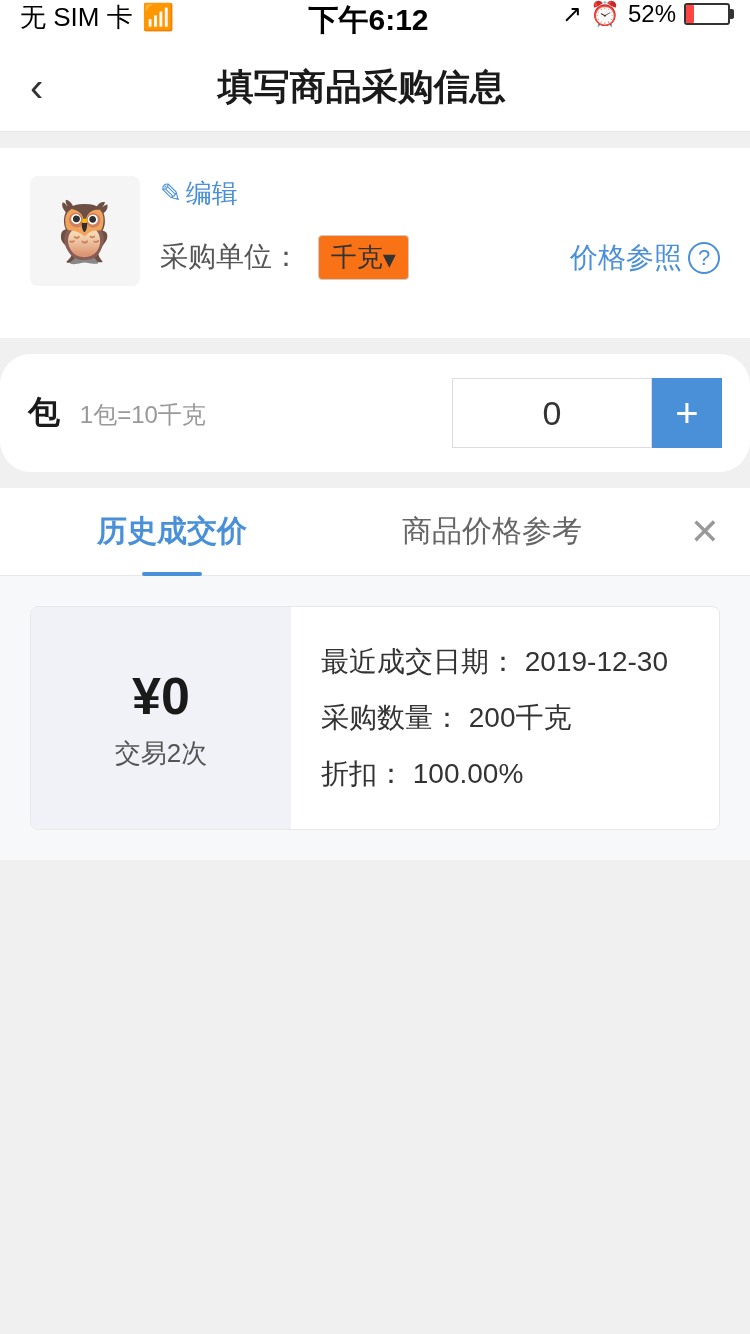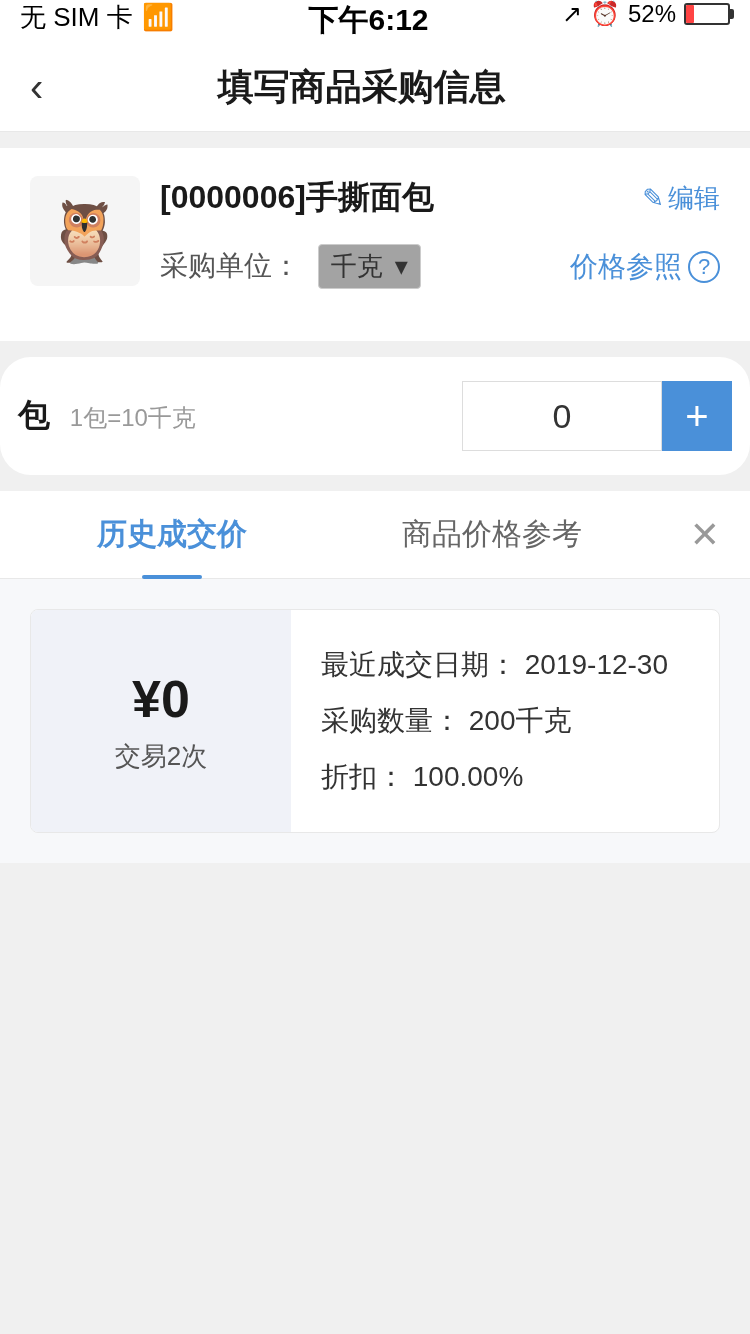--- a/index.html
+++ b/index.html
@@ -130,40 +130,40 @@
     .unit-label {
       font-size: 28px;
       color: #555;
     }
     .unit-select {
       border: 1px solid #ccc;
       border-radius: 4px;
       padding: 4px 12px;
       font-size: 26px;
       color: #333;
-      background: #a3a3a3;
+      background: #f97316;
       display: inline-flex;
-      align-items: center;
-      gap: 12px;
+      align-items: flex-end;
+      gap: 0;
       margin-left: 10px;
     }
     .price-ref {
       font-size: 28px;
       color: #4a90d9;
       display: flex;
       align-items: center;
       gap: 6px;
       cursor: pointer;
     }
 
     
     .quantity-row {
       background: #fff;
       margin-top: 16px;
-      padding: 24px 18px;
+      padding: 24px 28px;
       display: flex;
       align-items: center;
       justify-content: space-between;
       border-radius: 31px;
     }
     .quantity-label {
       font-size: 32px;
       font-weight: 600;
       color: #1a1a1a;
     }
@@ -321,21 +321,20 @@
   <span class="nav-title">填写商品采购信息</span>
 </div>
 
 <div class="product-card">
   <div class="product-header">
     <div class="product-thumb">
       <span class="owl-icon">🦉</span>
     </div>
     <div class="product-info">
       <div class="product-name-row">
-        <span class="product-name">[0000006]手撕面包</span>
         <span class="edit-btn">
           <span>✎</span>
           <span>编辑</span>
         </span>
       </div>
       <div class="purchase-unit-row">
         <div>
           <span class="unit-label">采购单位：</span>
           <span class="unit-select">
             <span>千克</span>

